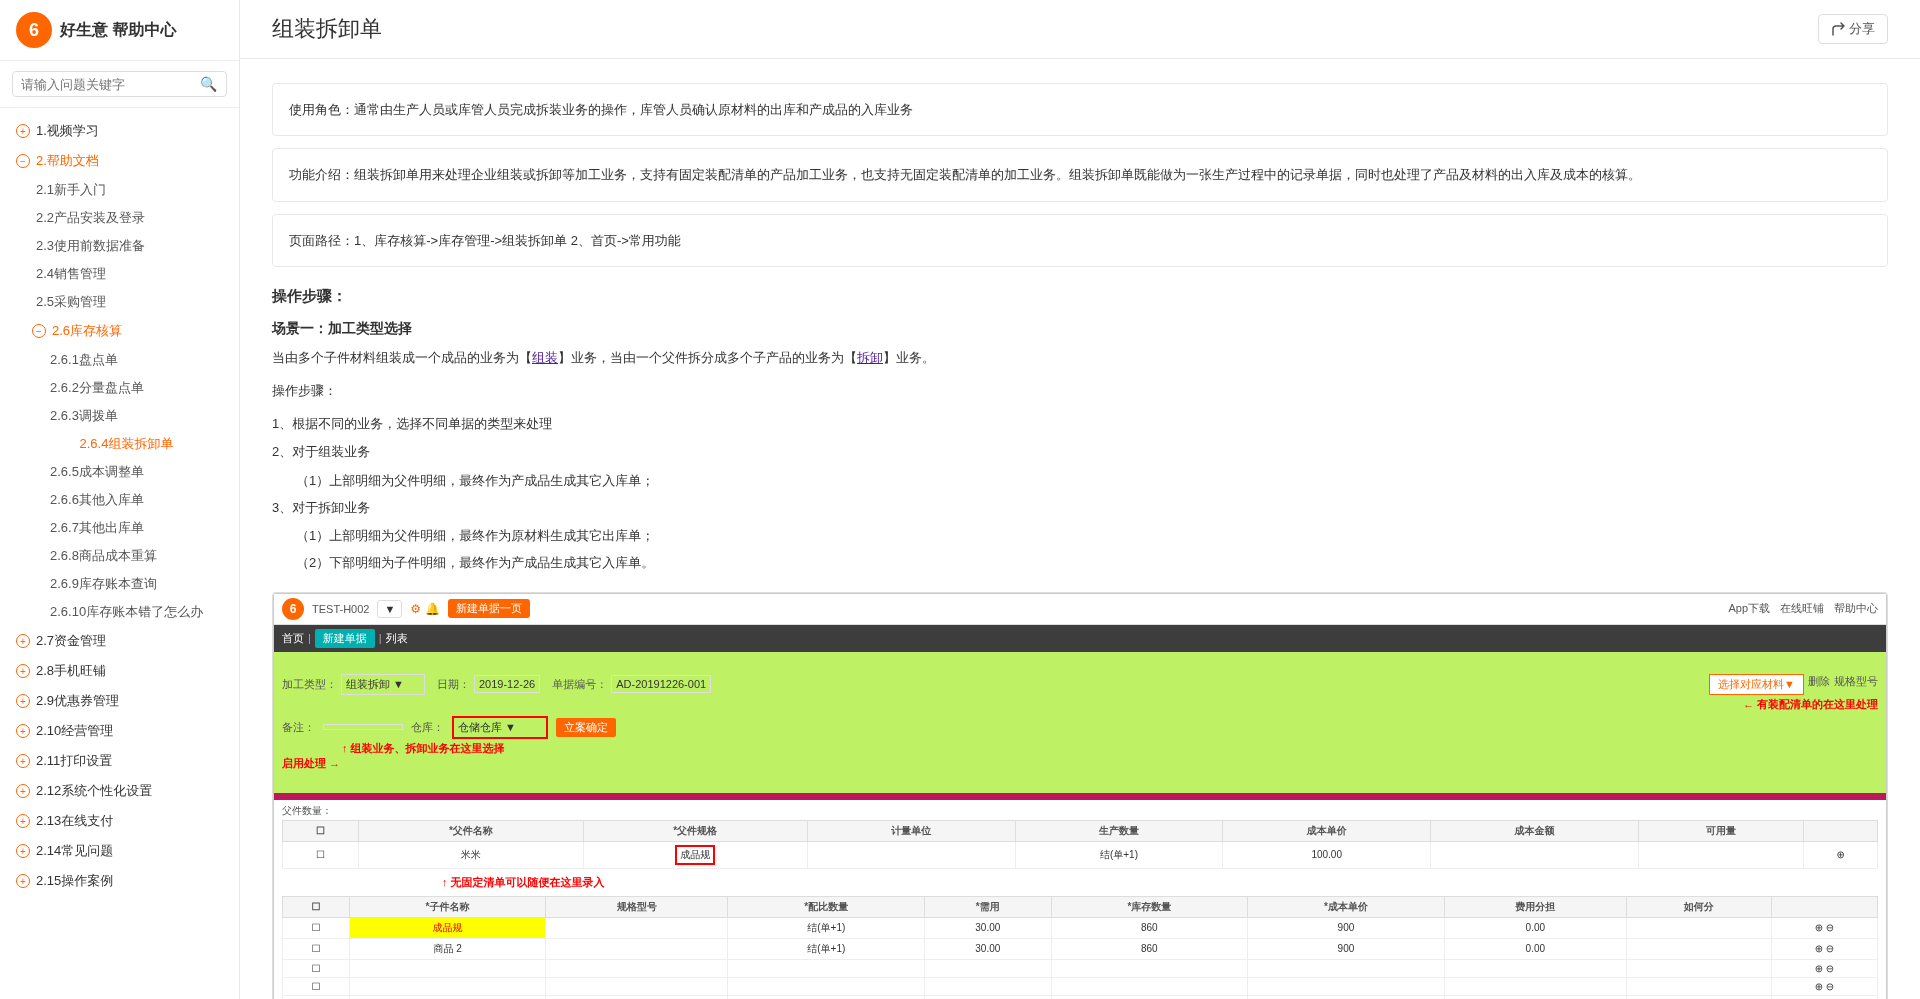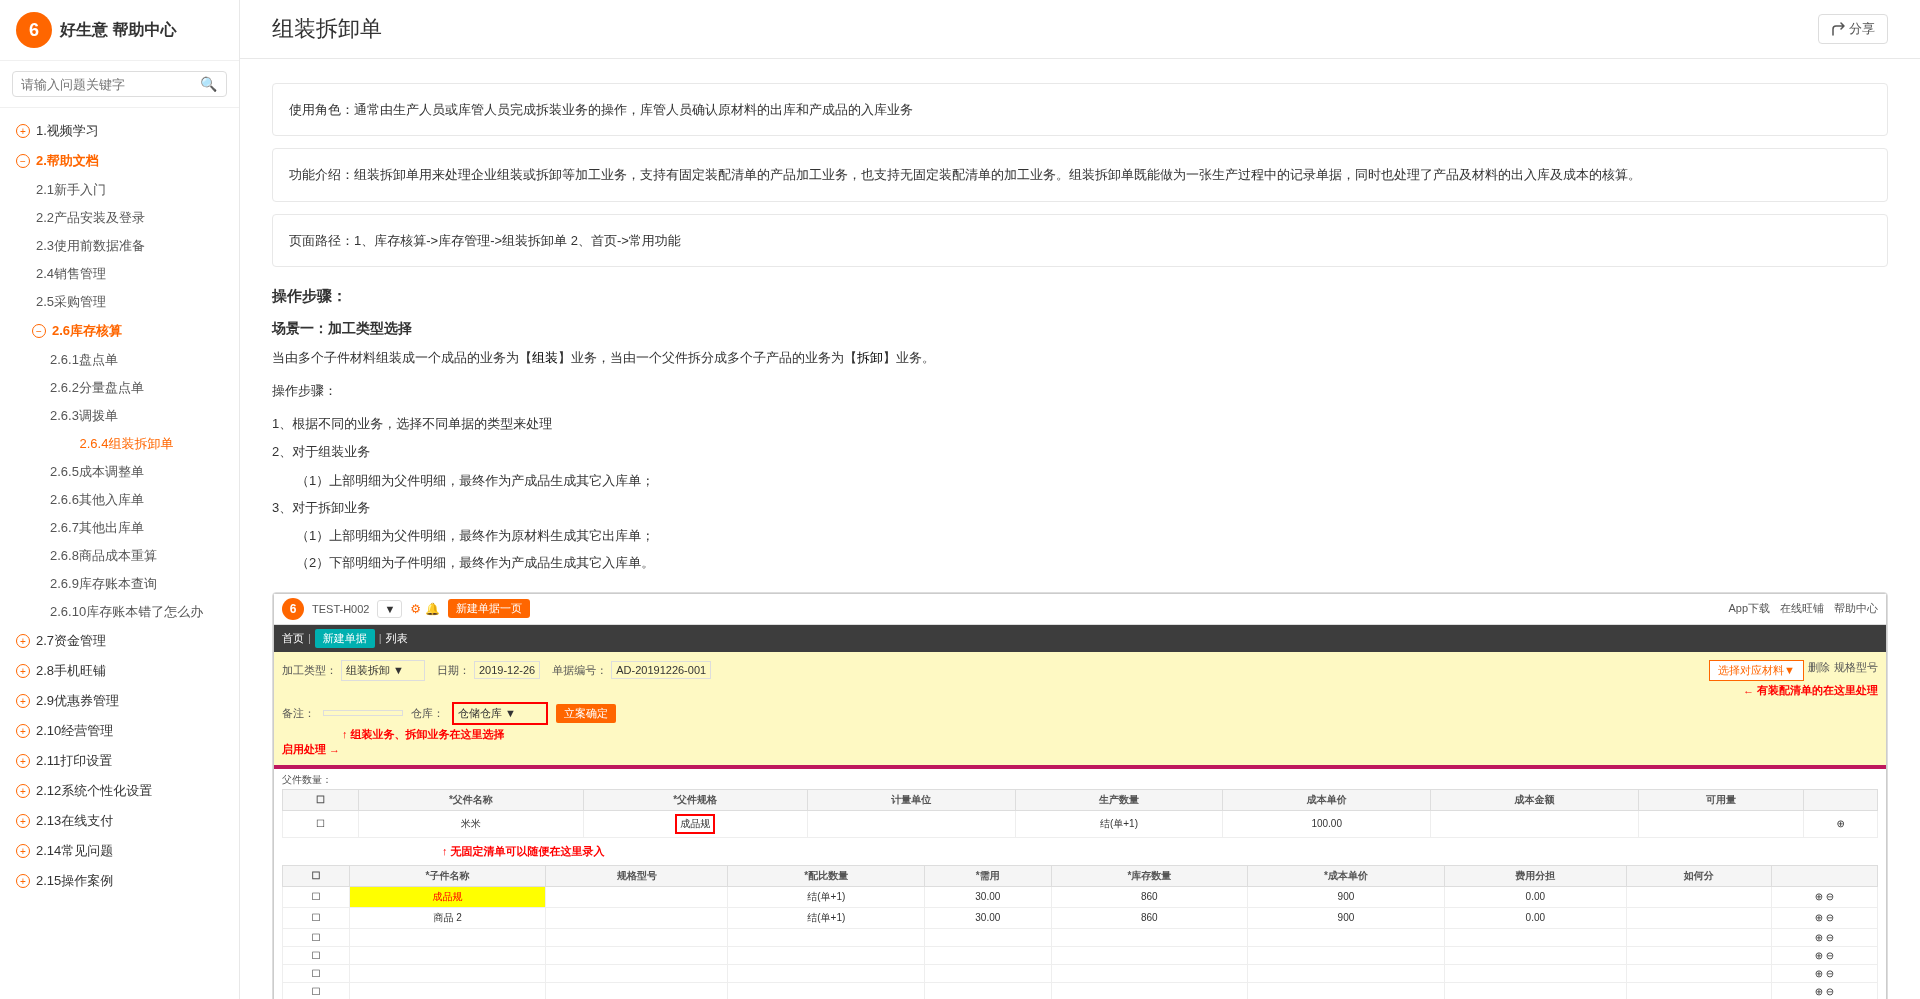--- a/index.html
+++ b/index.html
@@ -90,21 +90,20 @@
       display: flex;
       align-items: center;
       padding: 6px 16px;
       cursor: pointer;
       font-size: 13px;
       color: #333;
     }
 
     .nav-item-parent.active-parent .nav-label {
       color: #f60;
-      font-weight: bold;
     }
 
     .nav-item-parent .plus-icon {
       width: 14px;
       height: 14px;
       border: 1px solid #f60;
       border-radius: 50%;
       display: flex;
       align-items: center;
       justify-content: center;
@@ -205,21 +204,22 @@
     }
 
     .content-text {
       font-size: 13px;
       line-height: 1.9;
       color: #333;
       margin-bottom: 8px;
     }
 
     .content-text a {
-      color: #000000;
+      color: #4c1d95;
+      text-decoration: underline;
     }
 
     .steps-list {
       padding-left: 0;
       font-size: 13px;
       line-height: 1.9;
       color: #333;
     }
 
     .step-item {
@@ -429,21 +429,21 @@
         </div>
 
         <div style="background:#3d3d3d; padding:4px 8px; display:flex; align-items:center; gap:4px;">
           <span style="color:#fff; font-size:11px; cursor:pointer;">首页</span>
           <span style="color:#aaa;">|</span>
           <span style="background:#00b0b0; color:white; padding:2px 8px; border-radius:2px; font-size:11px; cursor:pointer;">新建单据</span>
           <span style="color:#aaa;">|</span>
           <span style="color:#fff; font-size:11px; cursor:pointer;">列表</span>
         </div>
 
-        <div style="background:#fef9c3; padding:8px 8px; border-bottom:4px solid #be185d;">
+        <div style="background:#bef264; padding:22px 8px; border-bottom:7px solid #be185d;">
           <div style="display:flex; align-items:center; gap:12px; flex-wrap:wrap;">
             <div style="display:flex; align-items:center; gap:4px;">
               <span style="color:#555;">加工类型：</span>
               <div style="border:1px solid #ddd; padding:2px 20px 2px 4px; font-size:11px; position:relative;">组装拆卸 ▼</div>
             </div>
             <div style="display:flex; align-items:center; gap:4px;">
               <span style="color:#555;">日期：</span>
               <div style="border:1px solid #ddd; padding:2px 4px; font-size:11px;">2019-12-26</div>
             </div>
             <div style="display:flex; align-items:center; gap:4px;">

